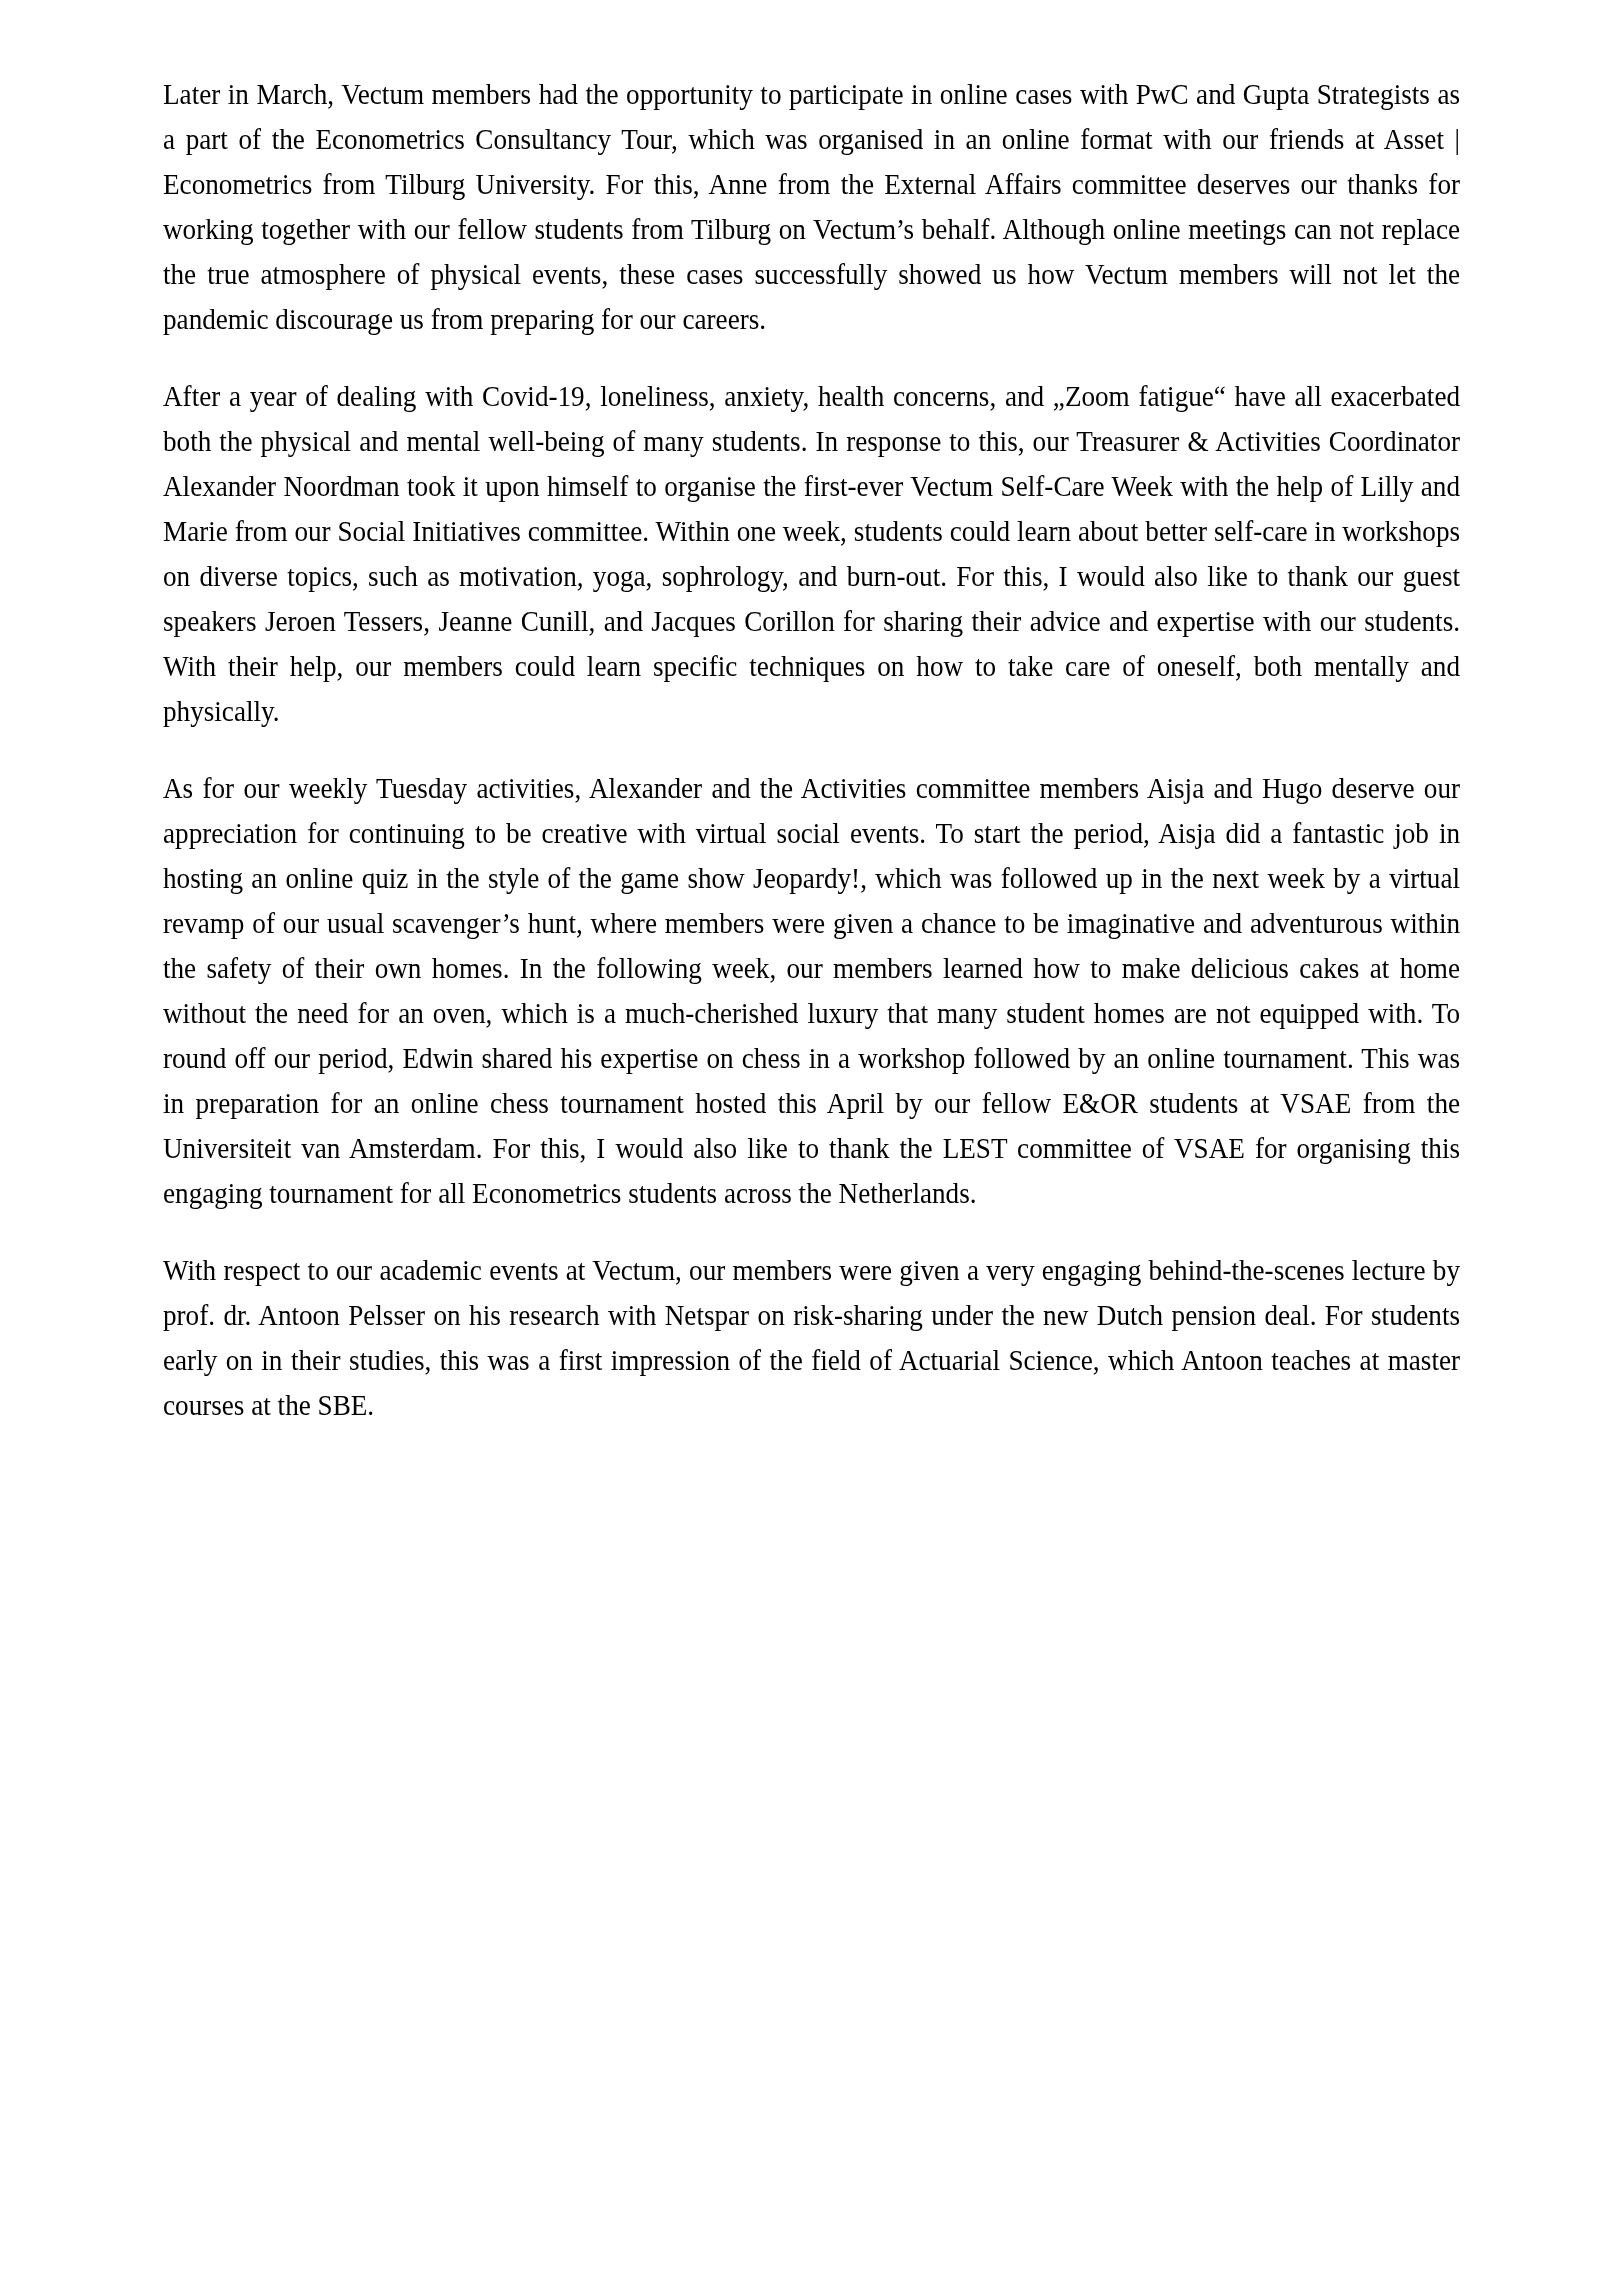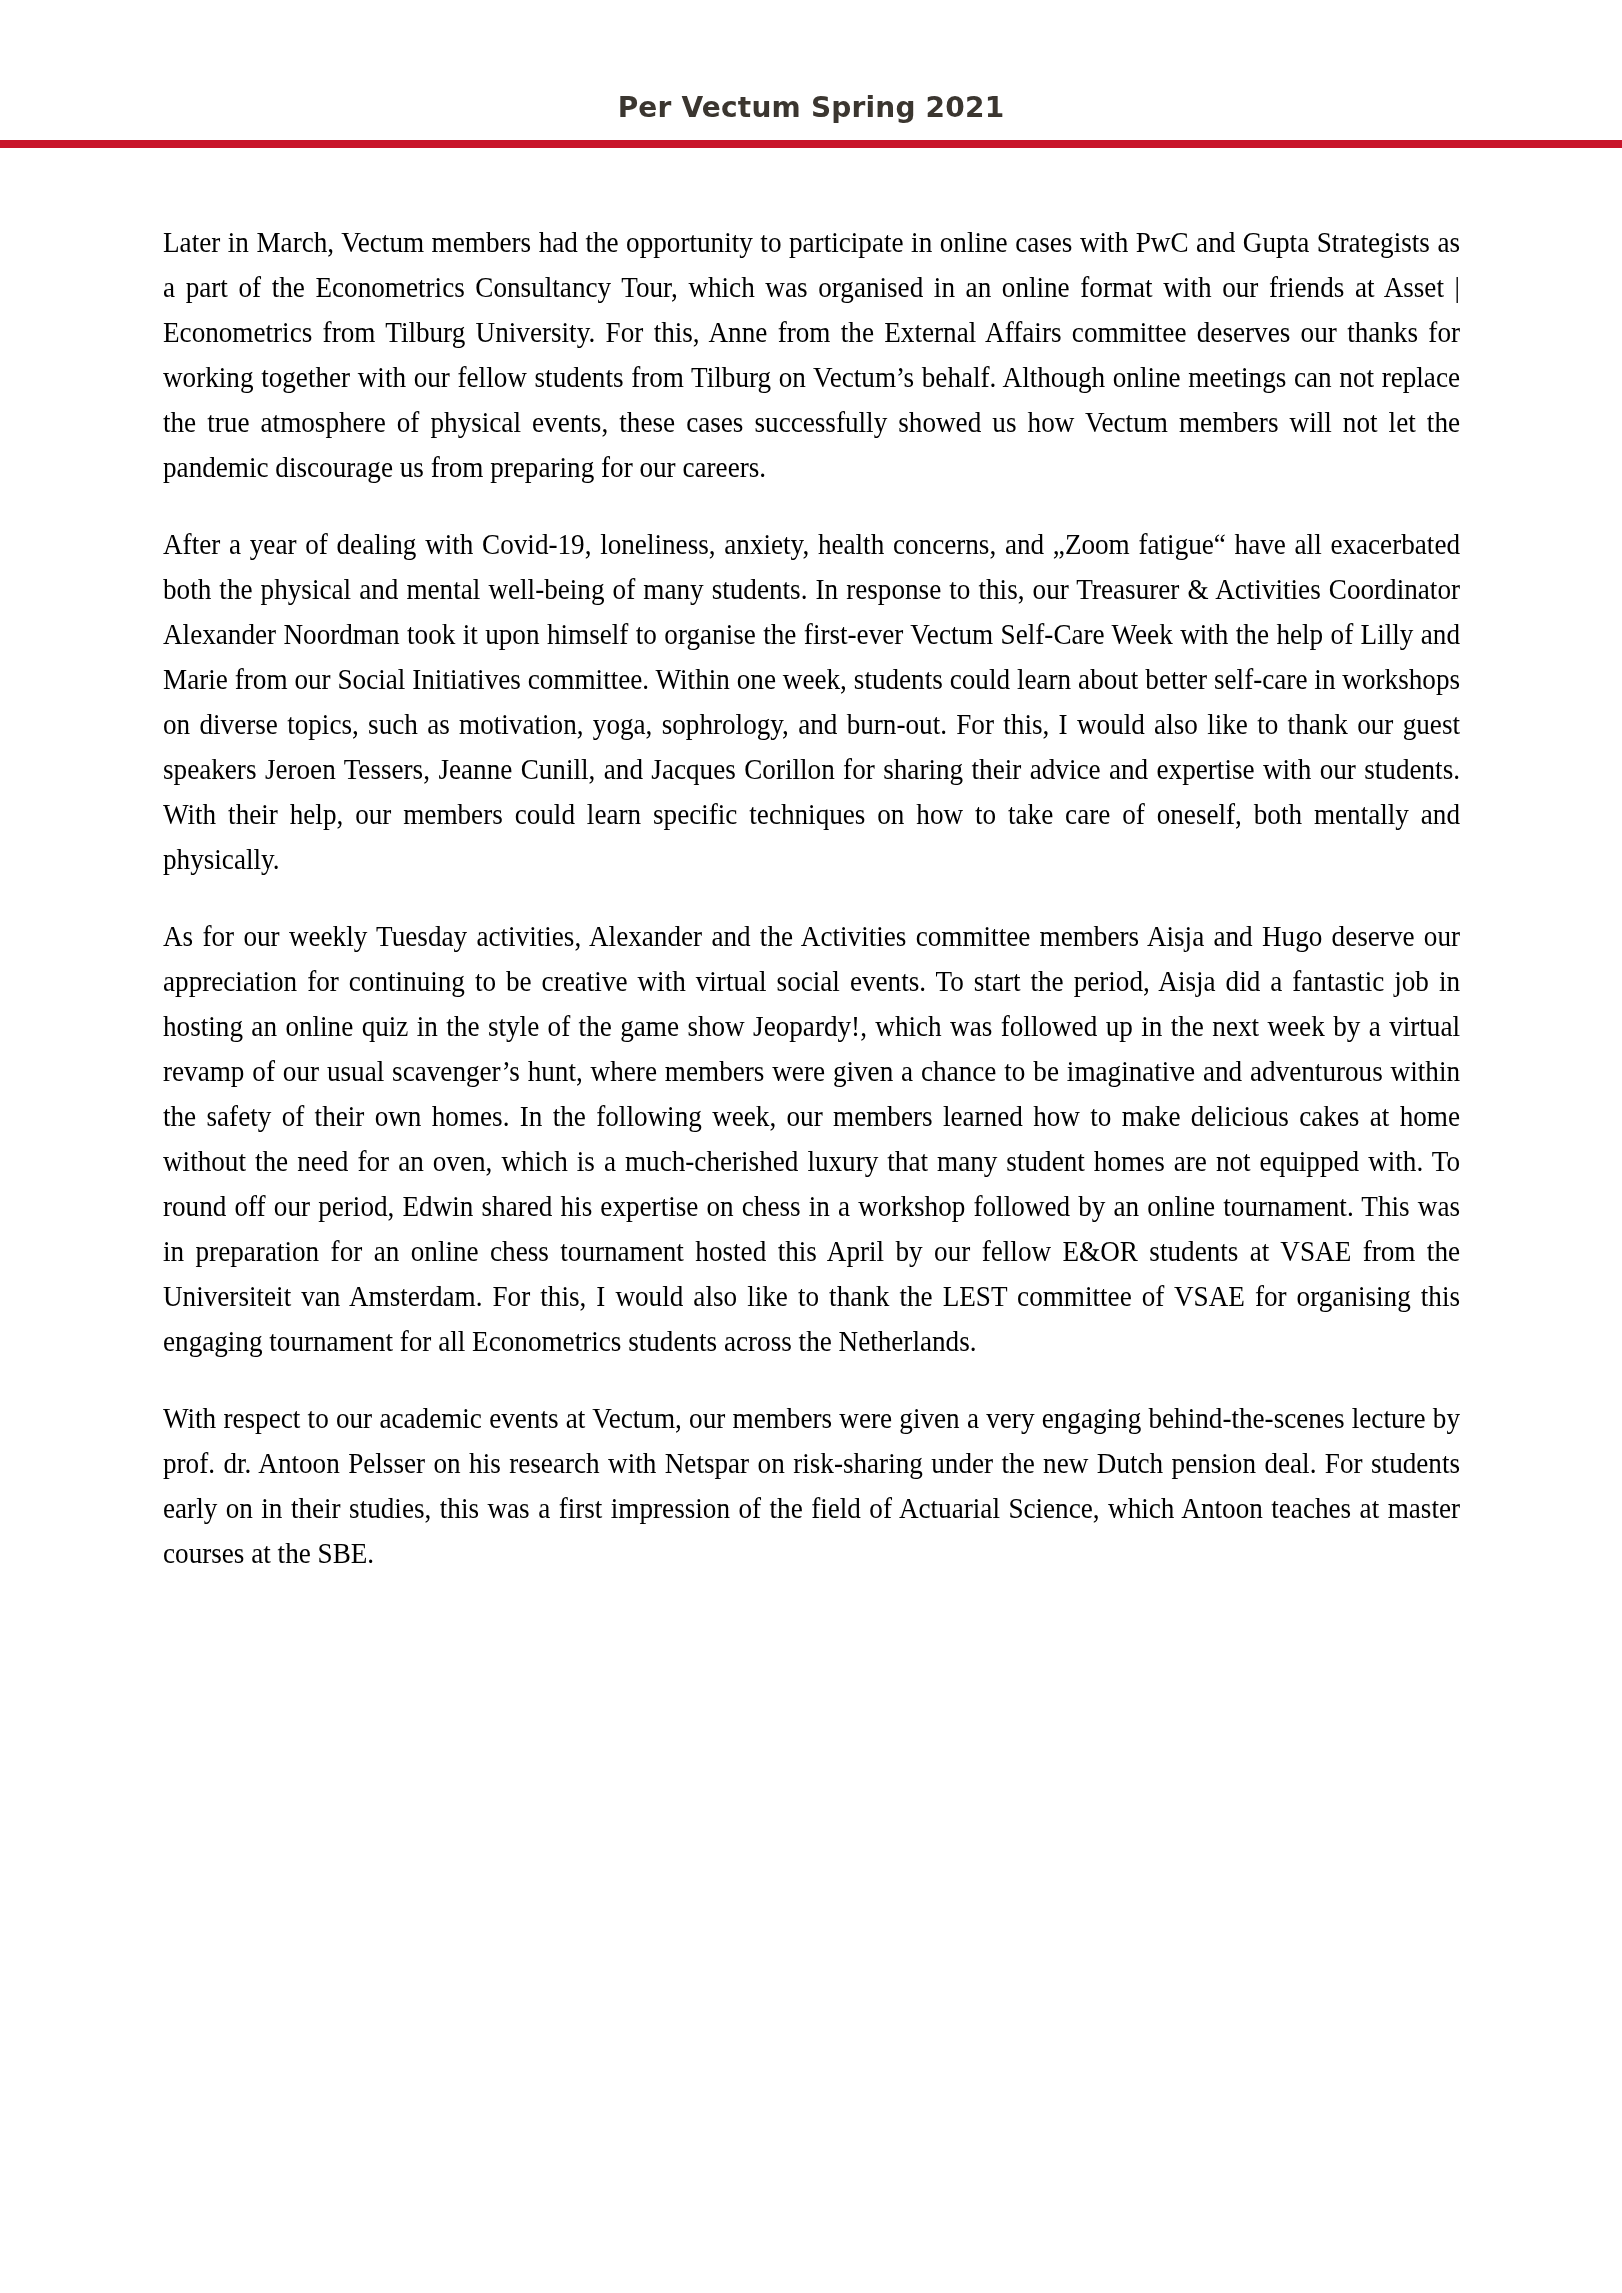--- a/index.html
+++ b/index.html
@@ -72,24 +72,20 @@
   .para:last-child { margin-bottom: 0; }
 
   
   .para.gap-before { margin-top: 32px; }
 </style>
 </head>
 <body>
 
 <div class="page">
 
-  <header class="page-header">
-    <div class="header-title">Per Vectum Spring 2021</div>
-    <div class="header-rule"></div>
-  </header>
 
   <main class="content">
     <p class="para">Later in March, Vectum members had the opportunity to participate in online cases with PwC and Gupta Strategists as a part of the Econometrics Consultancy Tour, which was organised in an online format with our friends at Asset | Econometrics from Tilburg University. For this, Anne from the External Affairs committee deserves our thanks for working together with our fellow students from Tilburg on Vectum’s behalf. Although online meetings can not replace the true atmosphere of physical events, these cases successfully showed us how Vectum members will not let the pandemic discourage us from preparing for our careers.</p>
 
     <p class="para">After a year of dealing with Covid-19, loneliness, anxiety, health concerns, and „Zoom fatigue“ have all exacerbated both the physical and mental well-being of many students. In response to this, our Treasurer &amp; Activities Coordinator Alexander Noordman took it upon himself to organise the first-ever Vectum Self-Care Week with the help of Lilly and Marie from our Social Initiatives committee. Within one week, students could learn about better self-care in workshops on diverse topics, such as motivation, yoga, sophrology, and burn-out. For this, I would also like to thank our guest speakers Jeroen Tessers, Jeanne Cunill, and Jacques Corillon for sharing their advice and expertise with our students. With their help, our members could learn specific techniques on how to take care of oneself, both mentally and physically.</p>
 
     <p class="para gap-before">As for our weekly Tuesday activities, Alexander and the Activities committee members Aisja and Hugo deserve our appreciation for continuing to be creative with virtual social events. To start the period, Aisja did a fantastic job in hosting an online quiz in the style of the game show Jeopardy!, which was followed up in the next week by a virtual revamp of our usual scavenger’s hunt, where members were given a chance to be imaginative and adventurous within the safety of their own homes. In the following week, our members learned how to make delicious cakes at home without the need for an oven, which is a much-cherished luxury that many student homes are not equipped with. To round off our period, Edwin shared his expertise on chess in a workshop followed by an online tournament. This was in preparation for an online chess tournament hosted this April by our fellow E&amp;OR students at VSAE from the Universiteit van Amsterdam. For this, I would also like to thank the LEST committee of VSAE for organising this engaging tournament for all Econometrics students across the Netherlands.</p>
 
     <p class="para">With respect to our academic events at Vectum, our members were given a very engaging behind-the-scenes lecture by prof. dr. Antoon Pelsser on his research with Netspar on risk-sharing under the new Dutch pension deal. For students early on in their studies, this was a first impression of the field of Actuarial Science, which Antoon teaches at master courses at the SBE.</p>
   </main>

